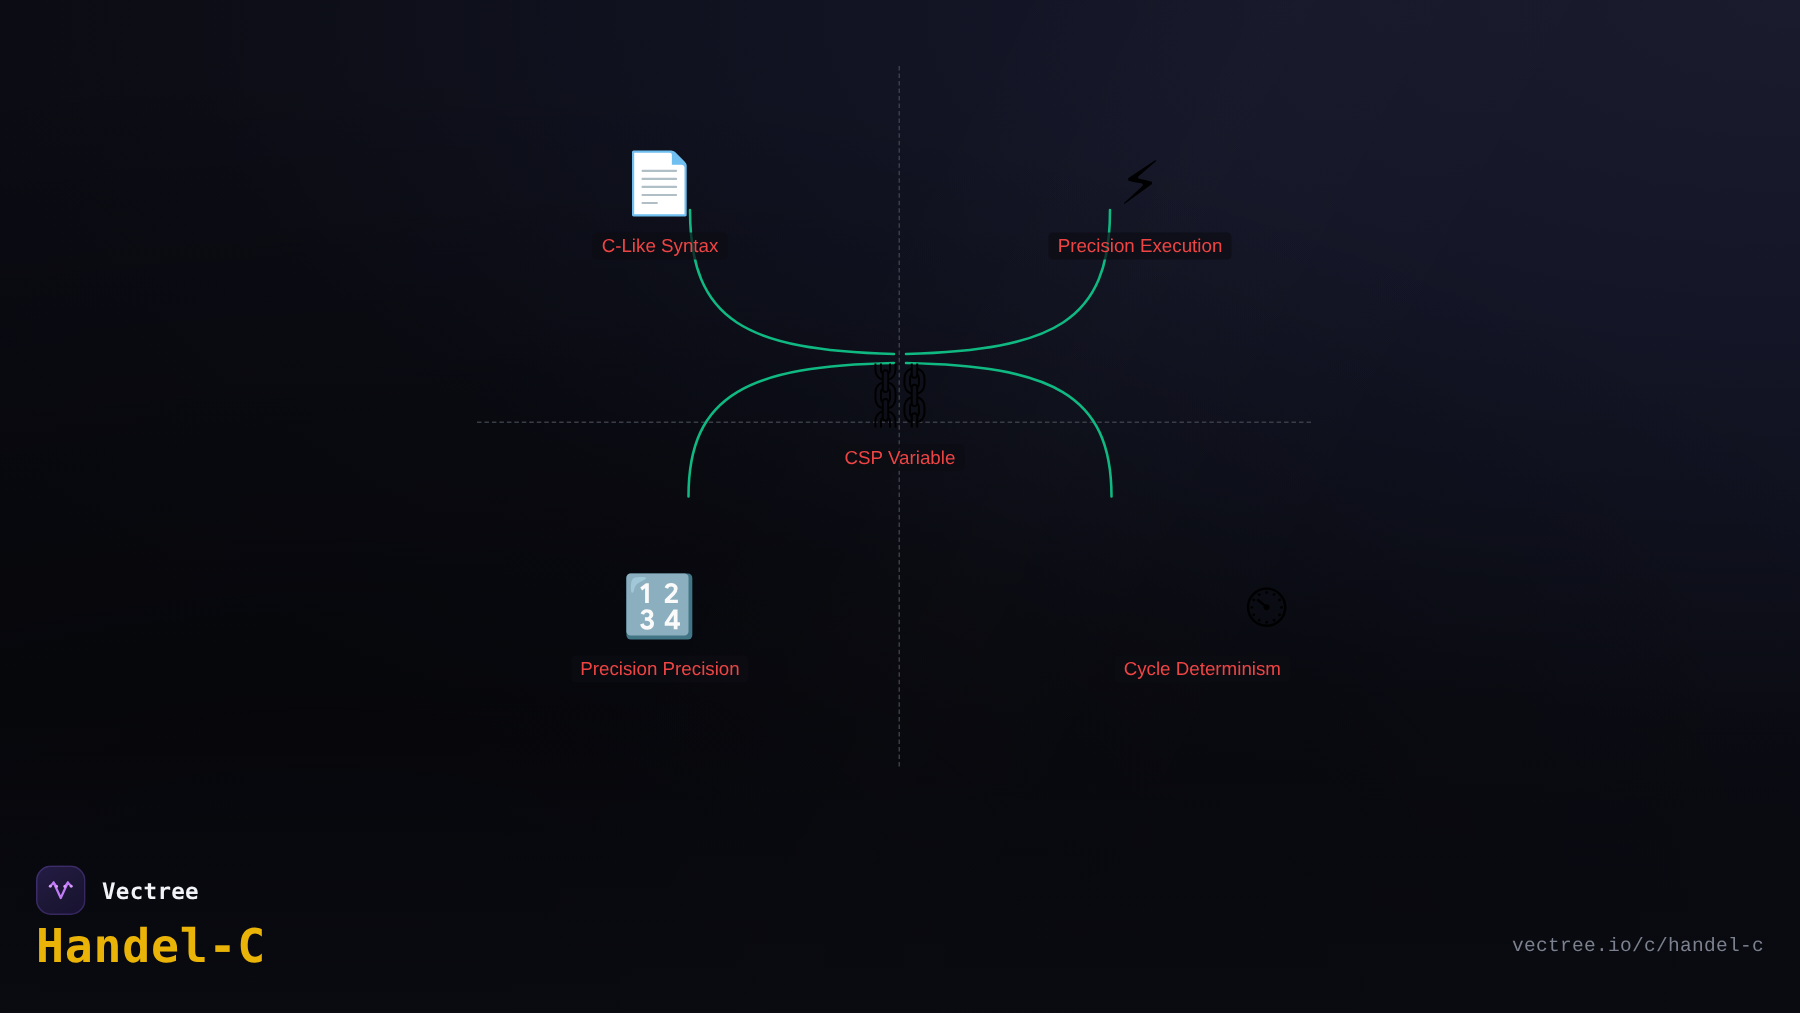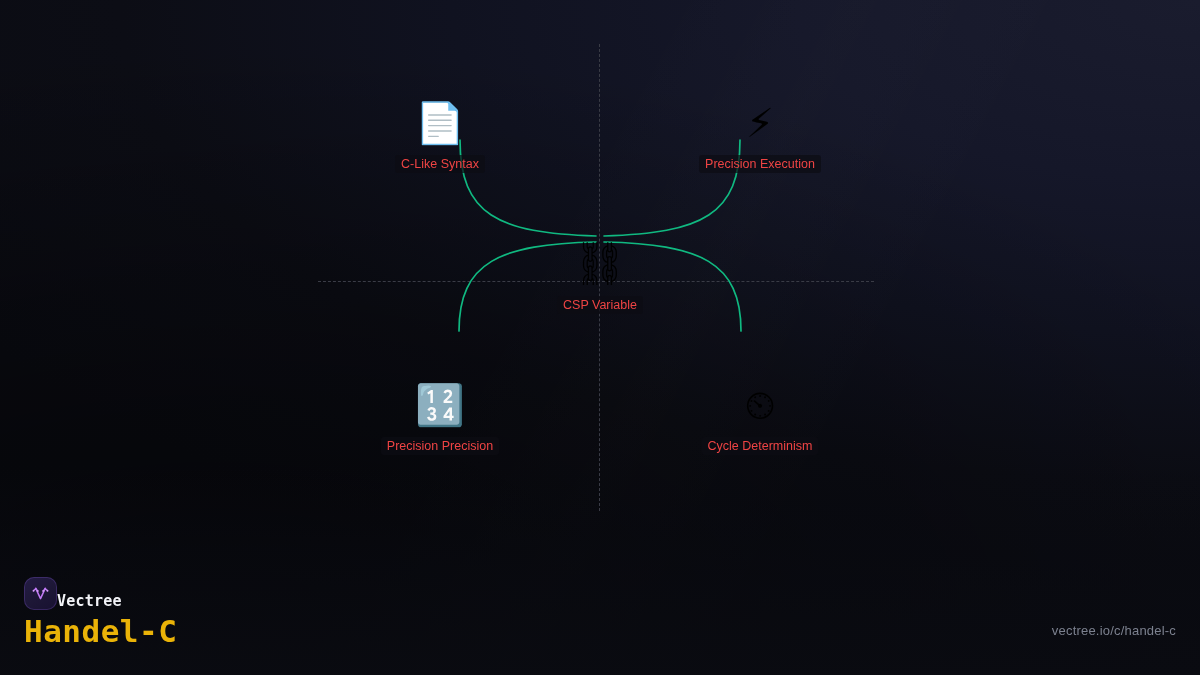--- a/index.html
+++ b/index.html
@@ -96,21 +96,22 @@
     white-space: nowrap;
   }
   .node.center .glyph { font-size: 42px; }
 
   
   #footer-brand {
     position: absolute;
     left: 24px;
     top: 577px;
     display: flex;
-    align-items: flex-end;
+    align-items: center;
+    gap: 11px;
   }
   #brand-mark {
     width: 33px;
     height: 33px;
     border-radius: 10px;
     background: linear-gradient(145deg, #241c45 0%, #1d1736 55%, #181131 100%);
     box-shadow: inset 0 0 0 1px rgba(160,110,255,0.22);
     display: flex;
     align-items: center;
     justify-content: center;
@@ -130,21 +131,21 @@
     font-size: 31px;
     font-weight: bold;
     color: #eab308;
     letter-spacing: 0.5px;
     line-height: 38px;
   }
   #footer-url {
     position: absolute;
     right: 24px;
     top: 623px;
-    font-family: Liberation Sans, sans-serif;
+    font-family: Liberation Mono, monospace;
     font-size: 13px;
     color: #7c818f;
     letter-spacing: 0.2px;
   }
 </style>
 </head>
 <body>
 
 <div id="stage">
 
@@ -178,21 +179,21 @@
   <div class="node center" style="left:600px; top:240px;">
     <span class="glyph">⛓</span>
     <span class="caption">CSP Variable</span>
   </div>
 
   <div class="node" style="left:440px; top:381px;">
     <span class="glyph">🔢</span>
     <span class="caption">Precision Precision</span>
   </div>
 
-  <div class="node" style="left:760px; top:381px;">
+  <div class="node" style="left:760px; top:381px;text-align:right;">
     <span class="glyph">⏲</span>
     <span class="caption">Cycle Determinism</span>
   </div>
 
   <div id="footer-brand">
     <div id="brand-mark">
       <svg width="19" height="19" viewBox="0 0 24 24" fill="none" aria-hidden="true">
         <path d="M6 5.5 L12 18.5 L18 5.5" stroke="#c07af5" stroke-width="1.9" stroke-linecap="round" stroke-linejoin="round"></path>
         <path d="M6 5.5 L3.4 8.4 M6 5.5 L8.3 8.6" stroke="#c07af5" stroke-width="1.7" stroke-linecap="round"></path>
         <path d="M18 5.5 L15.6 8.6 M18 5.5 L20.6 8.4" stroke="#c07af5" stroke-width="1.7" stroke-linecap="round"></path>

